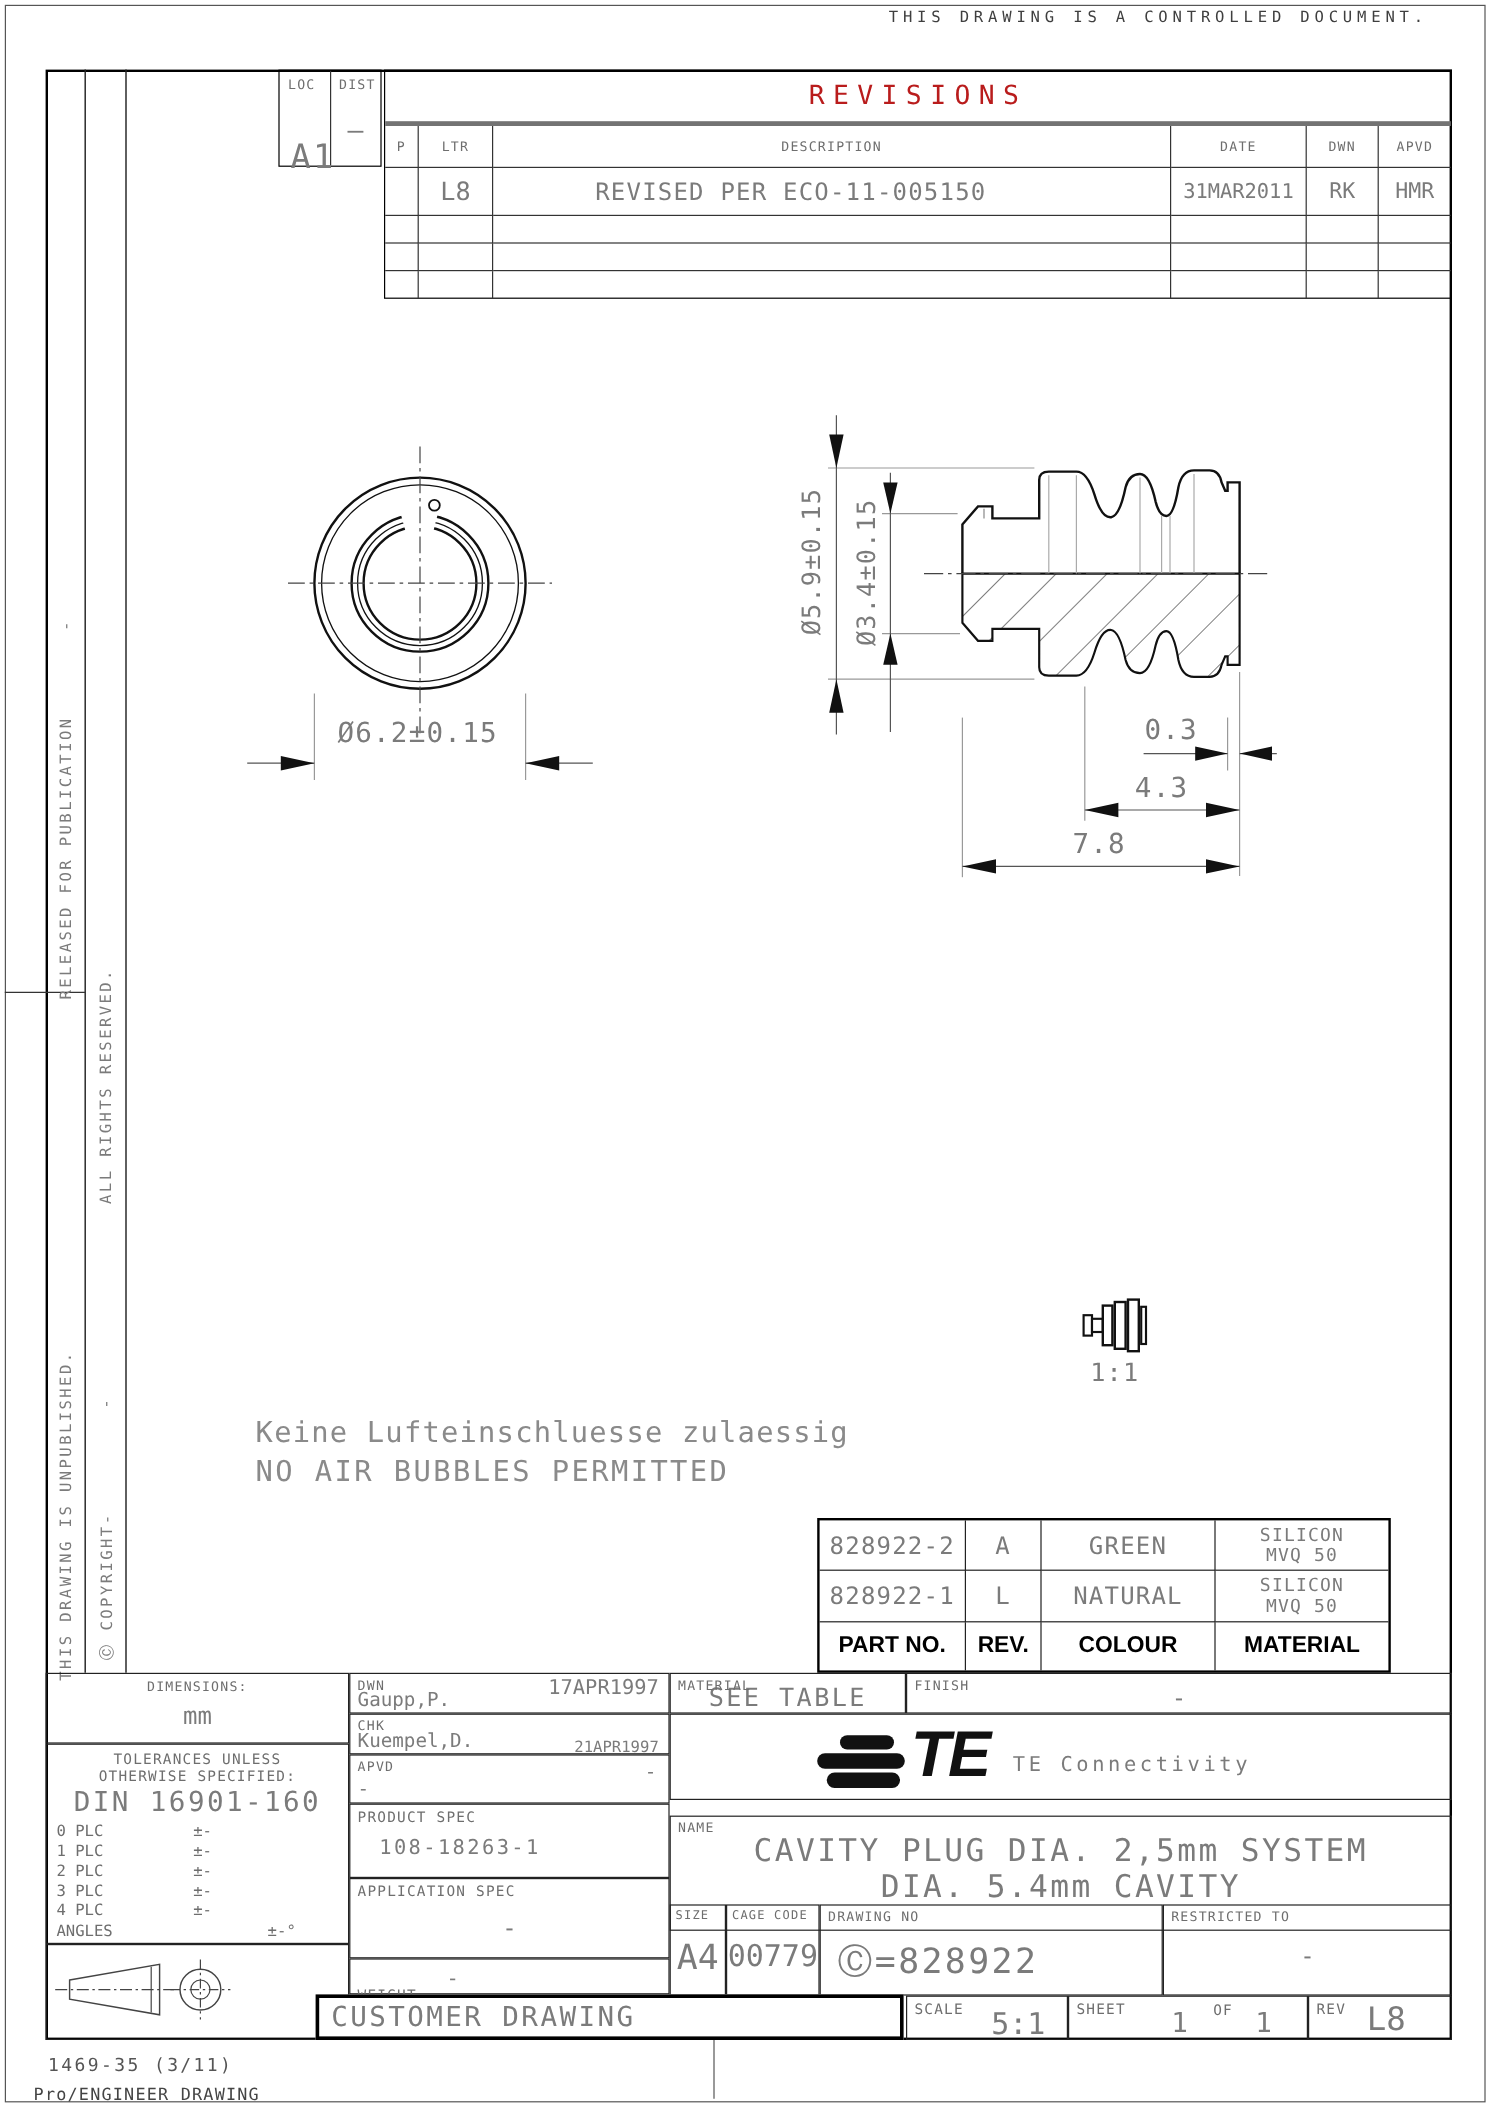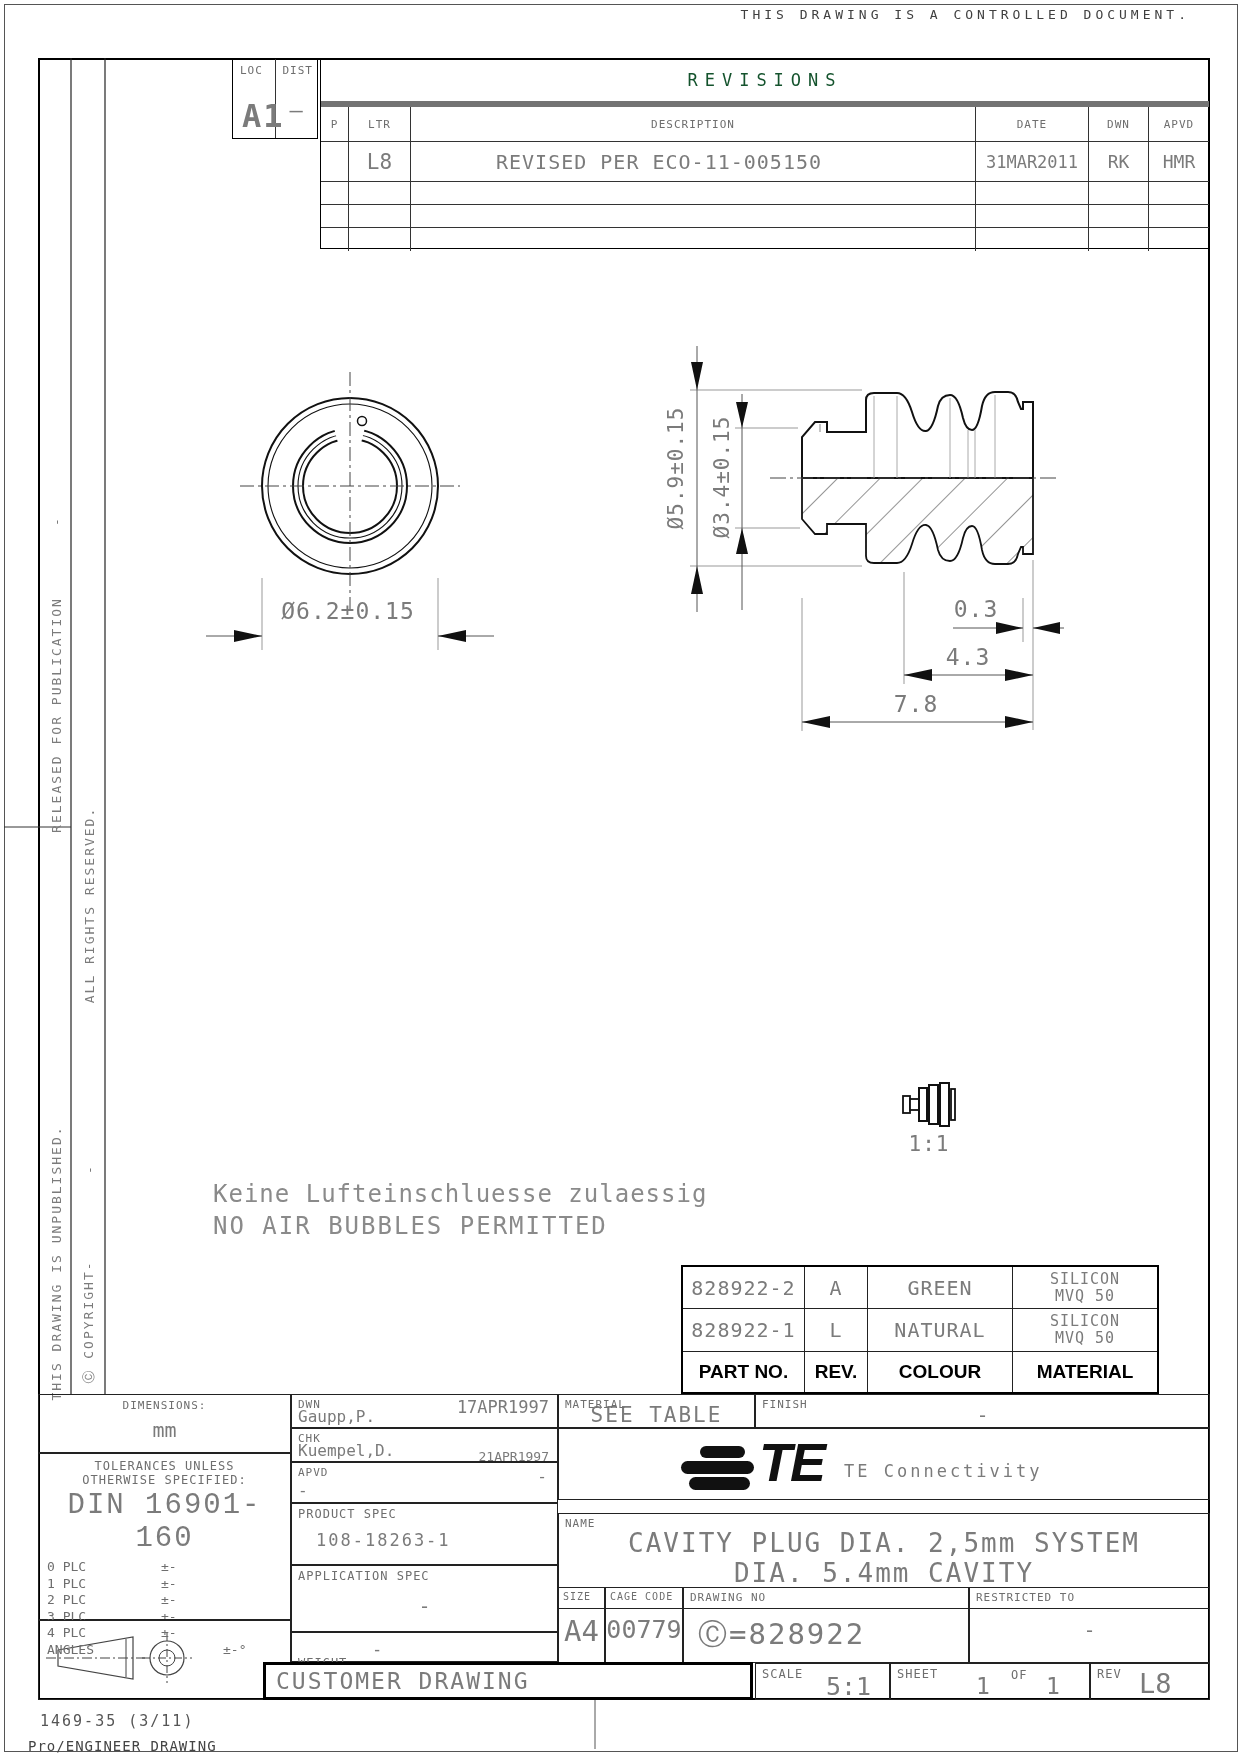--- a/index.html
+++ b/index.html
@@ -14,22 +14,22 @@
   .cad{color:#7b7b7b;}
   .lbl{font-size:11px;color:#6e6e6e;letter-spacing:1px;}
   .hdr{font-family:"Liberation Sans",sans-serif;font-weight:700;color:#000;}
   .vrot{position:absolute;transform:translate(-50%,-50%) rotate(-90deg);white-space:nowrap;z-index:2;}
   .dimlabel{position:absolute;transform:translateX(-50%);white-space:nowrap;z-index:2;
             font-size:23px;letter-spacing:1px;color:#7b7b7b;}
   .z2{z-index:2;}
   
   .revtable{position:absolute;left:320px;top:58px;width:890px;height:191px;
             border:1.5px solid #000;box-sizing:border-box;z-index:3;}
-  .rev-title{height:42px;border-bottom:6px solid #737373;display:flex;align-items:center;
-             justify-content:center;font-size:17px;letter-spacing:7px;color:#14532d;}
+  .rev-title{height:42px;border-bottom:4px solid #737373;display:flex;align-items:center;
+             justify-content:center;font-size:22px;letter-spacing:7px;color:#b91c1c;}
   .rev-grid{display:grid;grid-template-columns:28px 62px 1fr 113px 60px 60px;}
   .rev-grid>div{border-right:1px solid #333;border-bottom:1px solid #333;
                 display:flex;align-items:center;justify-content:center;box-sizing:border-box;}
   .rev-grid>div:last-child{border-right:none;}
   .rowh{height:35px;} .rowd{height:40px;} .rowe{height:23px;}
   .locbox{position:absolute;left:232px;top:58px;width:86px;height:81px;border:1.5px solid #000;
           box-sizing:border-box;display:flex;z-index:3;}
   .loccell{flex:1;border-right:1px solid #333;position:relative;}
   .loccell:last-child{border-right:none;}
   
@@ -170,21 +170,21 @@
   <div class="vrot cad" style="left:56px;top:715px;font-size:13px;letter-spacing:2px;">RELEASED FOR PUBLICATION</div>
   <div class="vrot cad" style="left:56px;top:522px;font-size:13px;">-</div>
   <div class="vrot cad" style="left:56px;top:1263px;font-size:13px;letter-spacing:2px;">THIS DRAWING IS UNPUBLISHED.</div>
   <div class="vrot cad" style="left:89px;top:905px;font-size:13px;letter-spacing:2px;">ALL RIGHTS RESERVED.</div>
   <div class="vrot cad" style="left:89px;top:1170px;font-size:13px;">-</div>
   <div class="vrot cad" style="left:89px;top:1322px;font-size:13px;letter-spacing:2px;">Ⓒ COPYRIGHT-</div>
 
   <div class="locbox">
     <div class="loccell">
       <span class="lbl" style="position:absolute;left:7px;top:5px;">LOC</span>
-      <span class="cad" style="position:absolute;left:9px;top:38px;font-size:32px;letter-spacing:2px;font-weight:bold;">A1</span>
+      <span class="cad" style="position:absolute;left:9px;top:55px;font-size:28px;letter-spacing:2px;">A1</span>
     </div>
     <div class="loccell">
       <span class="lbl" style="position:absolute;left:7px;top:5px;">DIST</span>
       <span class="cad" style="position:absolute;left:14px;top:38px;font-size:22px;">–</span>
     </div>
   </div>
 
   <div class="revtable">
     <div class="rev-title">REVISIONS</div>
     <div class="rev-grid">
@@ -261,21 +261,21 @@
     <div class="hdr pt-head">MATERIAL</div>
   </div>
 
   <div class="cell" style="left:38px;top:1394px;width:253px;height:59px;">
     <div class="lbl" style="position:static;text-align:center;padding-top:4px;">DIMENSIONS:</div>
     <div class="cad" style="text-align:center;font-size:20px;margin-top:6px;">mm</div>
   </div>
   <div class="cell" style="left:38px;top:1453px;width:253px;height:167px;">
     <div class="lbl" style="position:static;text-align:center;padding-top:5px;font-size:12px;">TOLERANCES UNLESS</div>
     <div class="lbl" style="position:static;text-align:center;font-size:12px;">OTHERWISE SPECIFIED:</div>
-    <div class="cad" style="text-align:center;font-size:29px;letter-spacing:2px;margin:2px 0 4px 0;font-family:Liberation Mono, monospace;">DIN 16901-160</div>
+    <div class="cad" style="text-align:center;font-size:23px;letter-spacing:2px;margin:2px 0 4px 0;">DIN 16901-160</div>
     <div style="font-size:13px;color:#6e6e6e;line-height:16.5px;padding-left:8px;">
       <div style="display:flex;">
         <span style="width:80px;">0 PLC</span>
         <span style="margin-left:34px;">±-</span>
         </div>
       <div style="display:flex;">
         <span style="width:80px;">1 PLC</span>
         <span style="margin-left:34px;">±-</span>
         </div>
       <div style="display:flex;">

